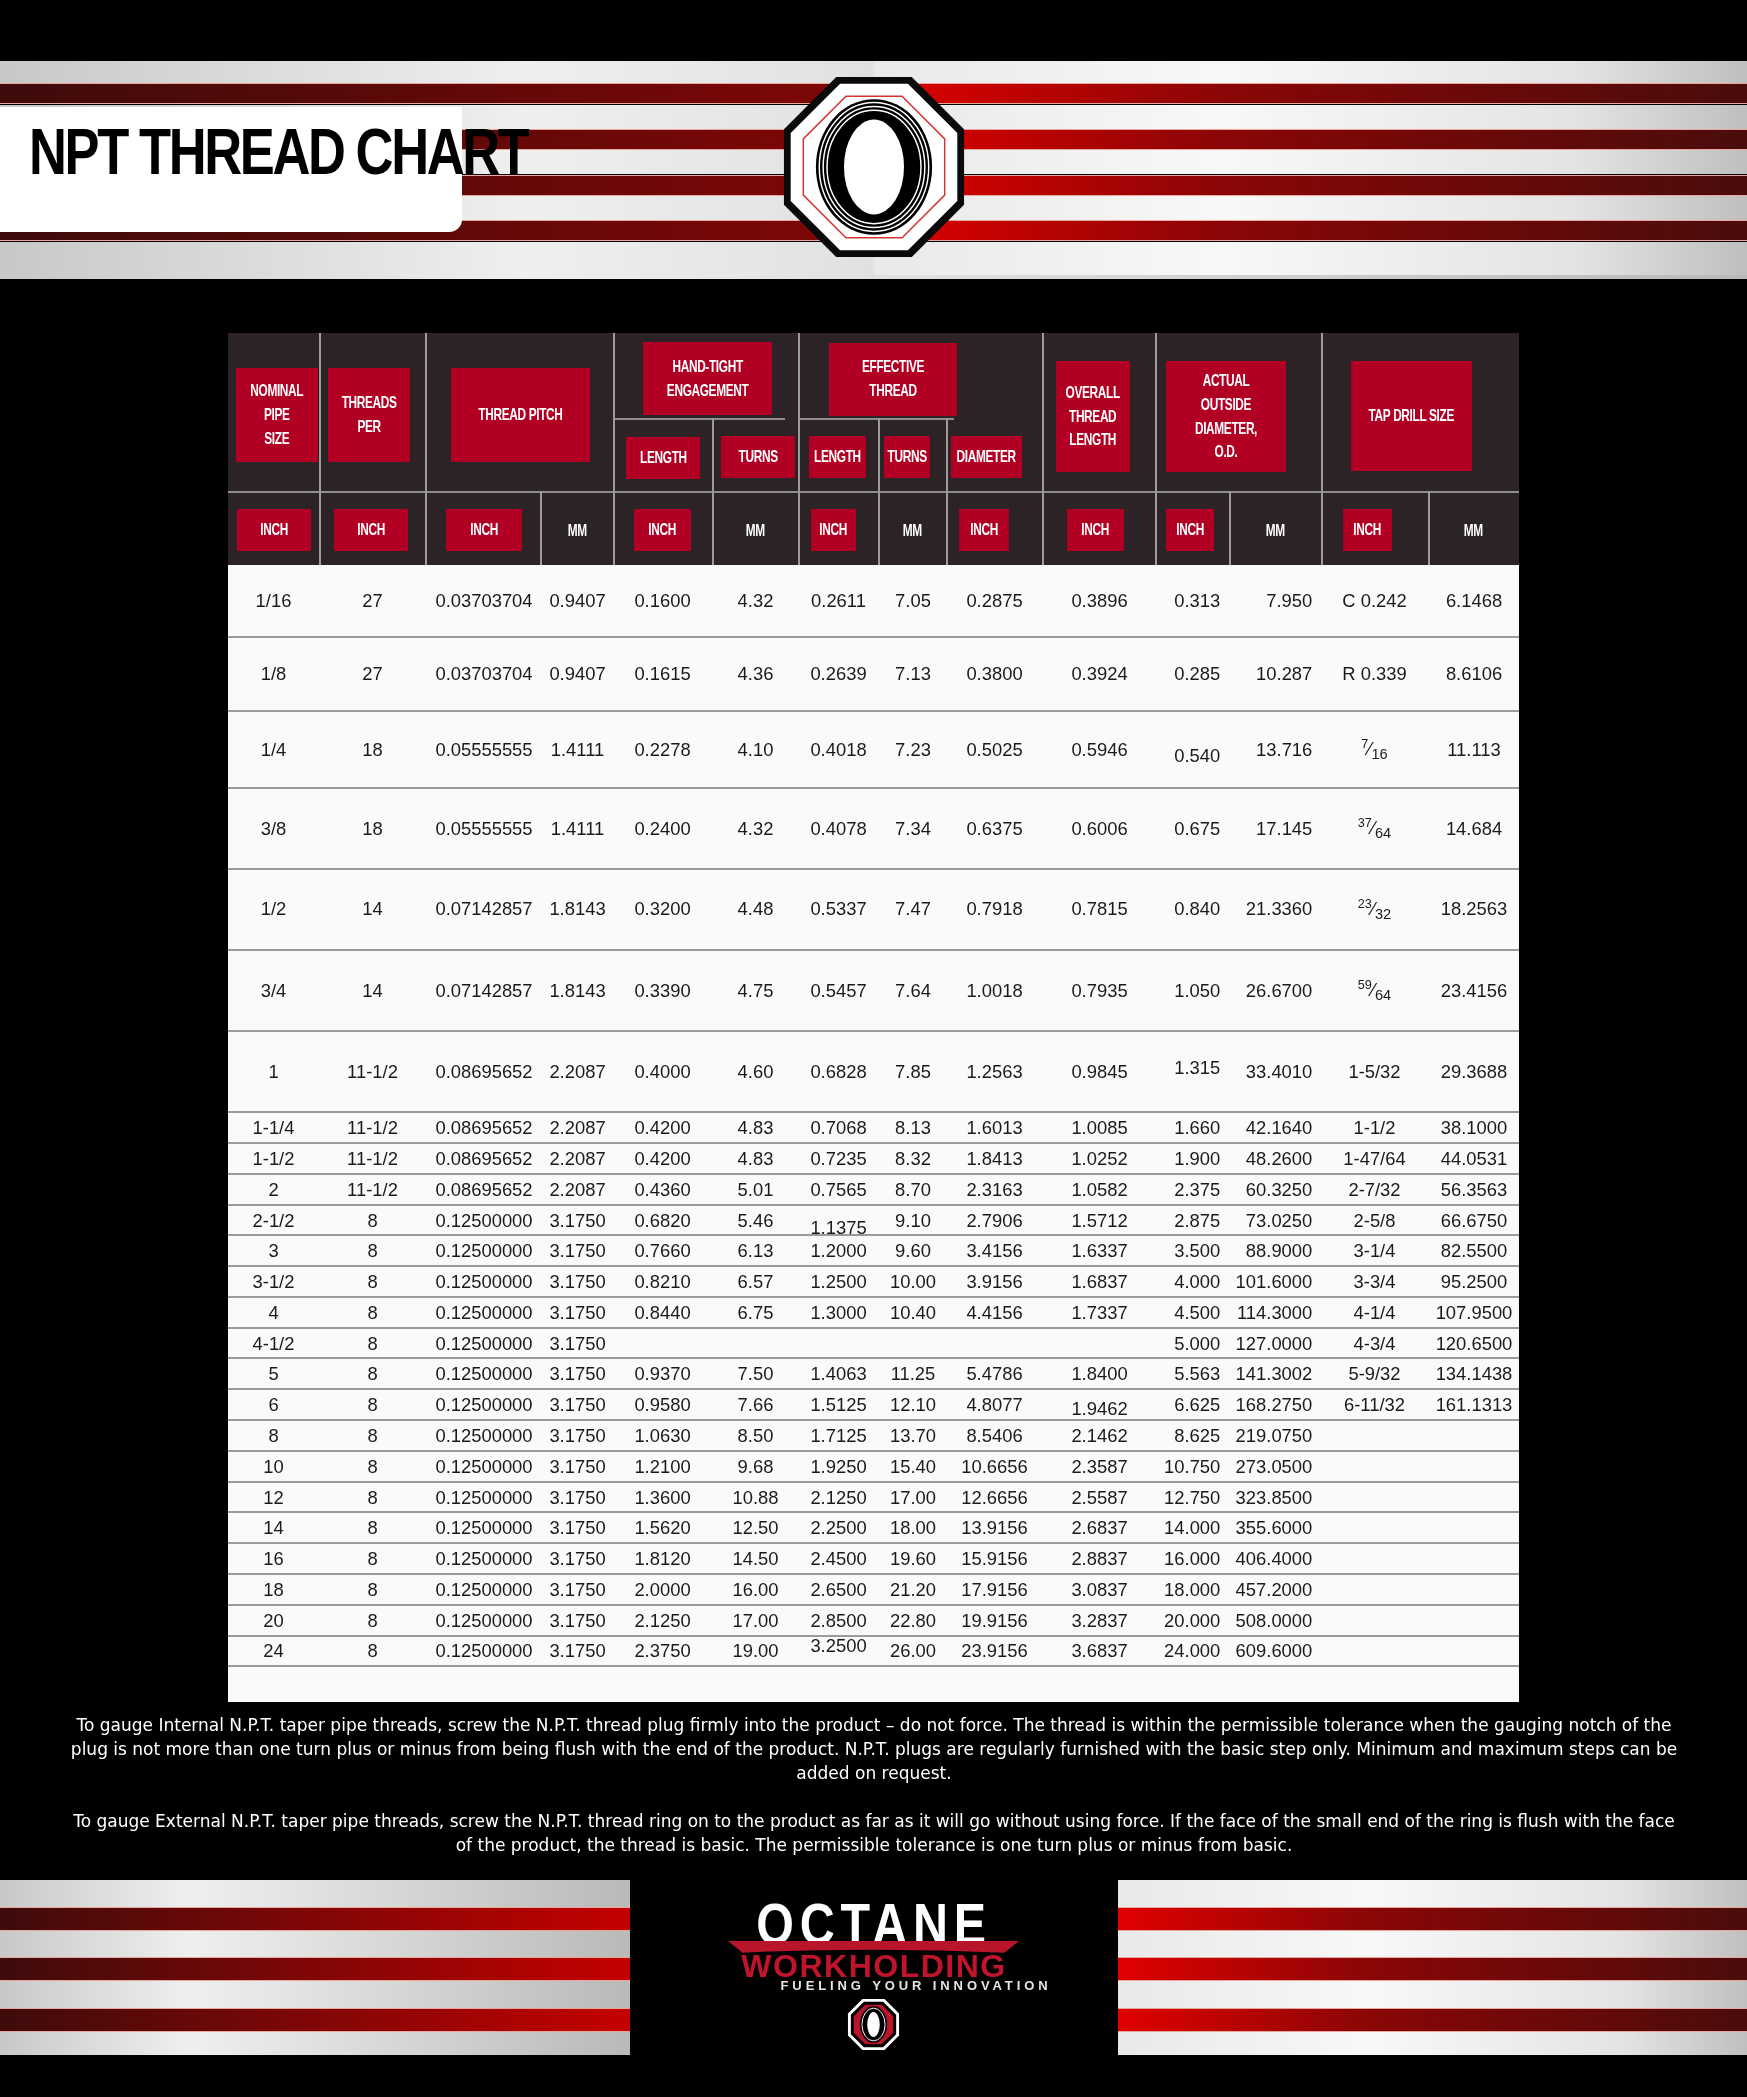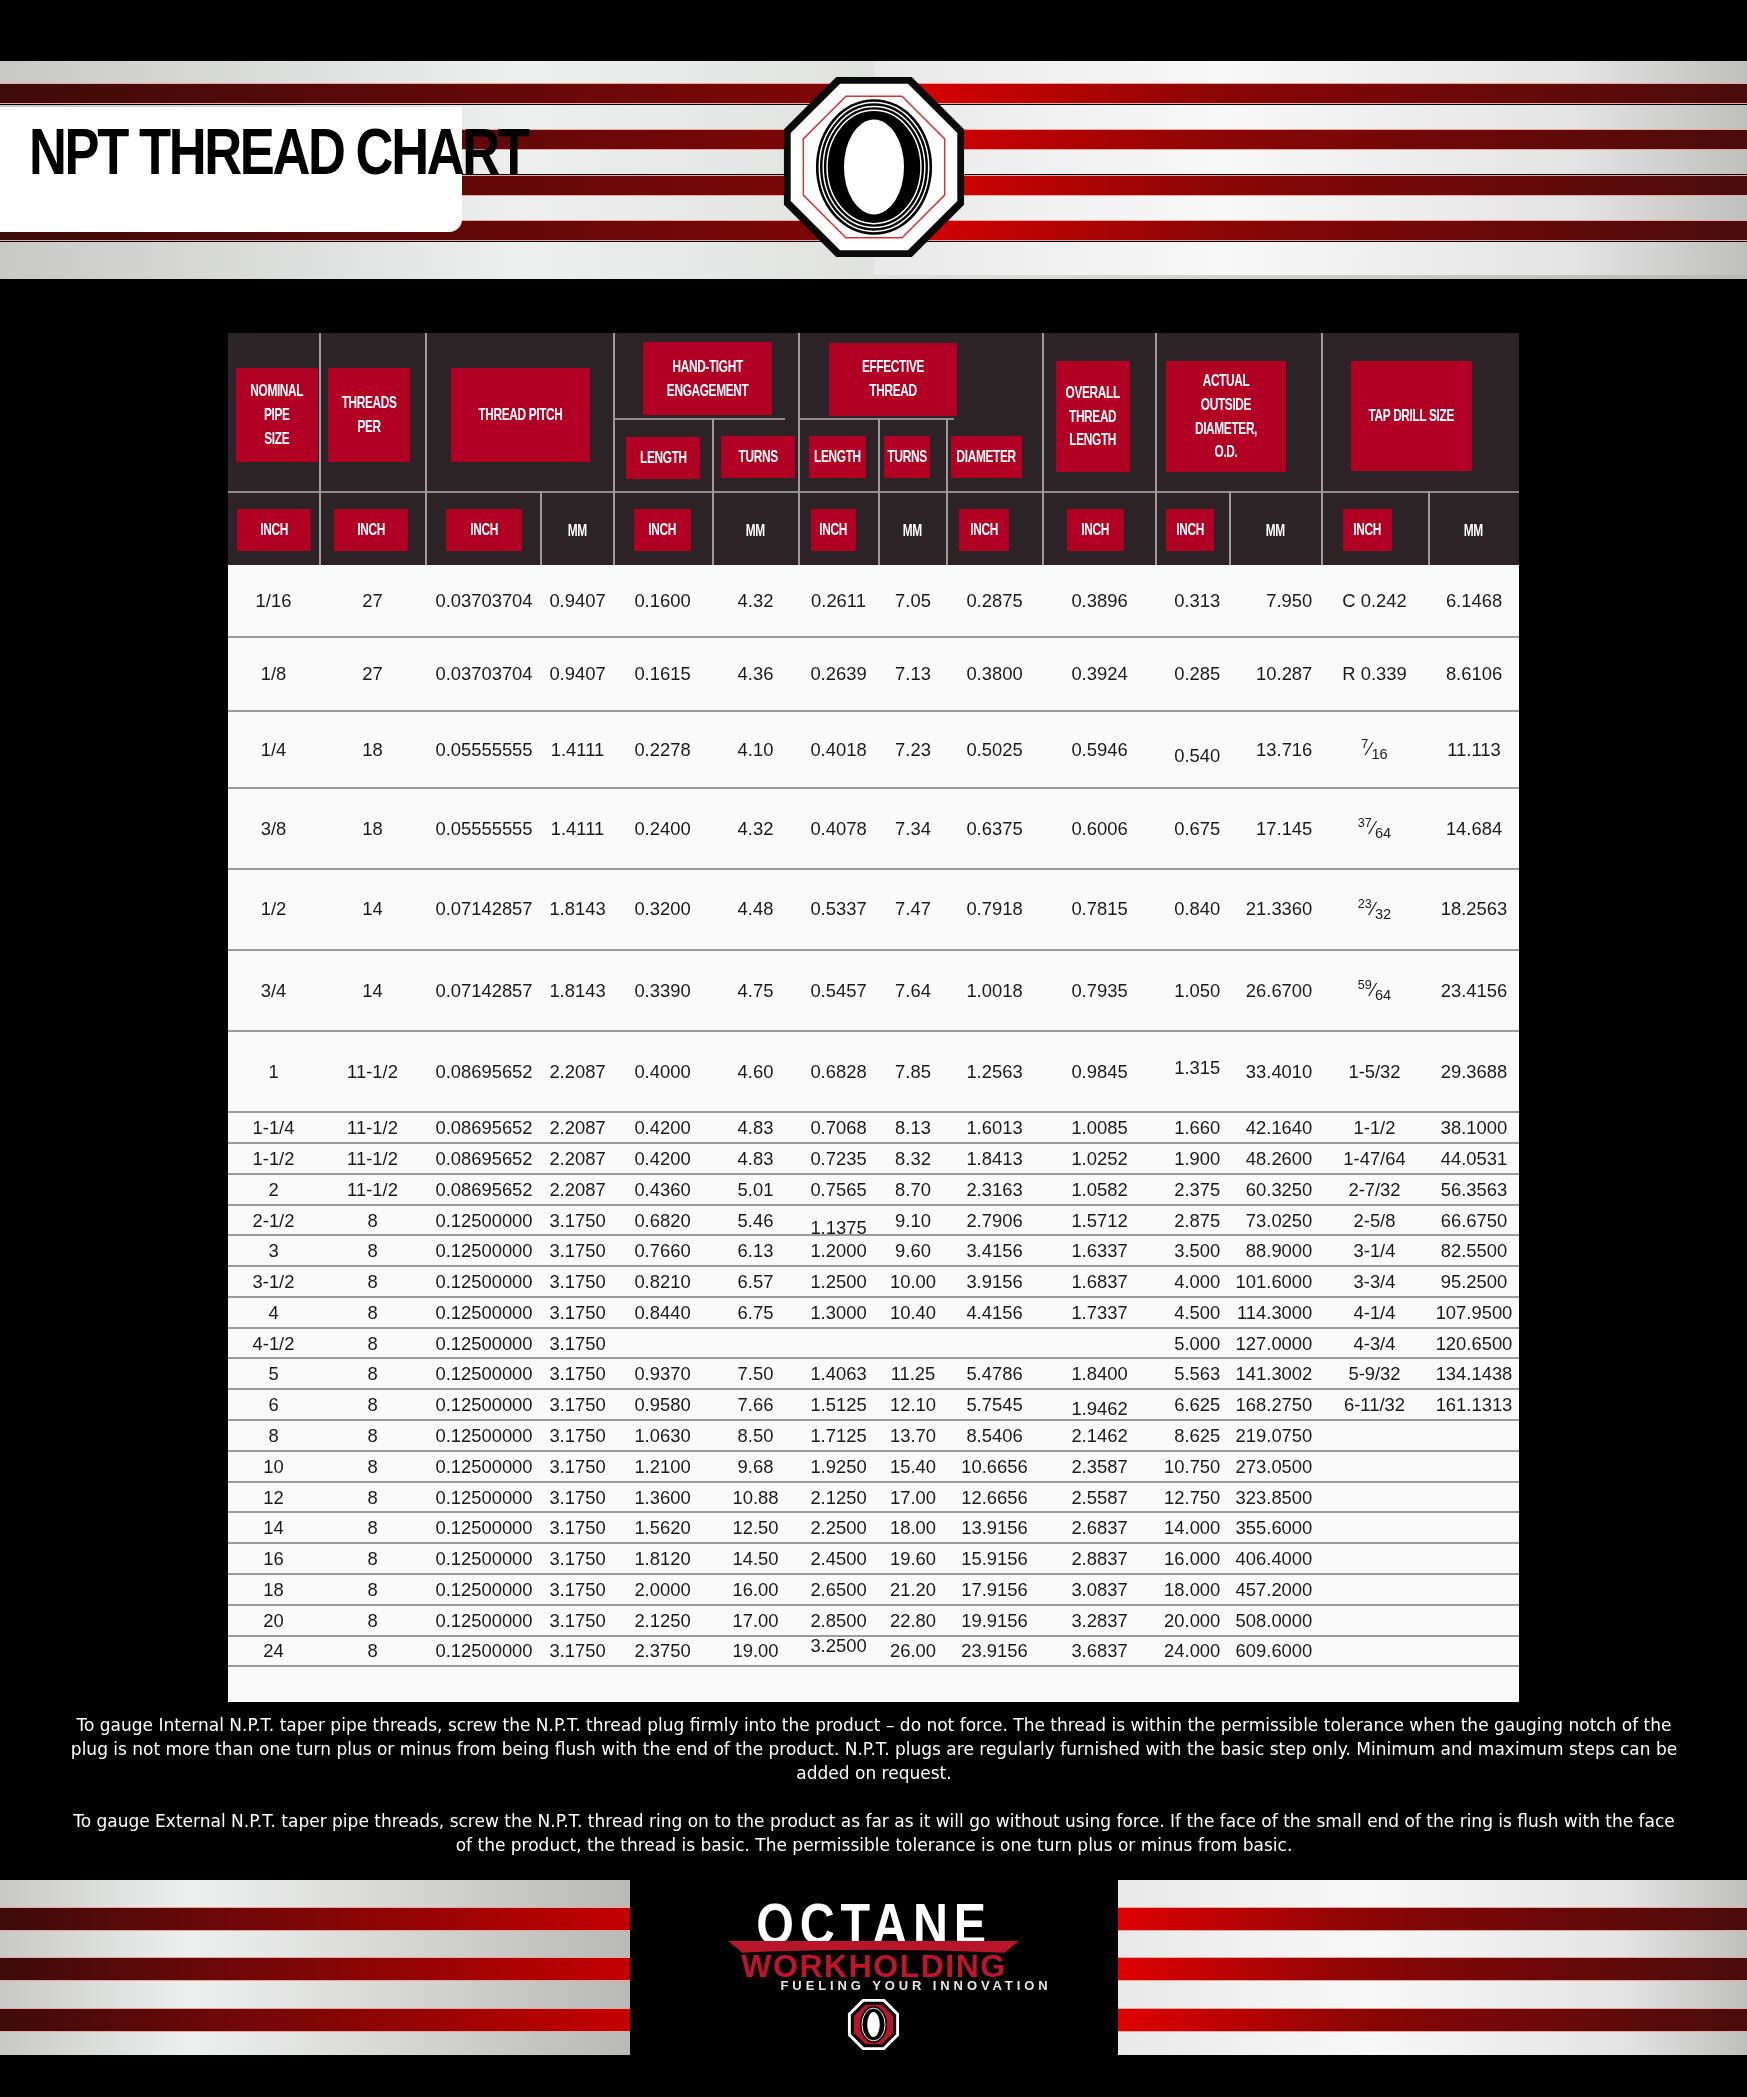--- a/index.html
+++ b/index.html
@@ -439,21 +439,21 @@
       <div class="cell" style="left: 1201px; top: 793px; width: 90px; height: 31px;">134.1438</div>
       <div class="hline" style="left: 0px; top: 854px; width: 1291px;"></div>
       <div class="cell" style="left: 0px; top: 824px; width: 91px; height: 31px;">6</div>
       <div class="cell" style="left: 92px; top: 824px; width: 105px; height: 31px;">8</div>
       <div class="cell" style="left: 199px; top: 824px; width: 114px; height: 31px;">0.12500000</div>
       <div class="cell" style="left: 314px; top: 824px; width: 71px; height: 31px;">3.1750</div>
       <div class="cell" style="left: 386px; top: 824px; width: 97px; height: 31px;">0.9580</div>
       <div class="cell" style="left: 485px; top: 824px; width: 85px; height: 31px;">7.66</div>
       <div class="cell" style="left: 571px; top: 824px; width: 79px; height: 31px;">1.5125</div>
       <div class="cell" style="left: 652px; top: 824px; width: 66px; height: 31px;">12.10</div>
-      <div class="cell" style="left: 719px; top: 824px; width: 95px; height: 31px;">5.7545</div>
+      <div class="cell" style="left: 719px; top: 824px; width: 95px; height: 31px;">4.8077</div>
       <div class="cell" style="left: 816px; top: 824px; width: 111px; height: 40px;">1.9462</div>
       <div class="cell right" style="left: 928px; top: 824px; width: 73px; height: 31px;">6.625</div>
       <div class="cell right" style="left: 1003px; top: 824px; width: 90px; height: 31px;">168.2750</div>
       <div class="cell" style="left: 1094px; top: 824px; width: 105px; height: 31px;">6-11/32</div>
       <div class="cell" style="left: 1201px; top: 824px; width: 90px; height: 31px;">161.1313</div>
       <div class="hline" style="left: 0px; top: 885px; width: 1291px;"></div>
       <div class="cell" style="left: 0px; top: 855px; width: 91px; height: 31px;">8</div>
       <div class="cell" style="left: 92px; top: 855px; width: 105px; height: 31px;">8</div>
       <div class="cell" style="left: 199px; top: 855px; width: 114px; height: 31px;">0.12500000</div>
       <div class="cell" style="left: 314px; top: 855px; width: 71px; height: 31px;">3.1750</div>

